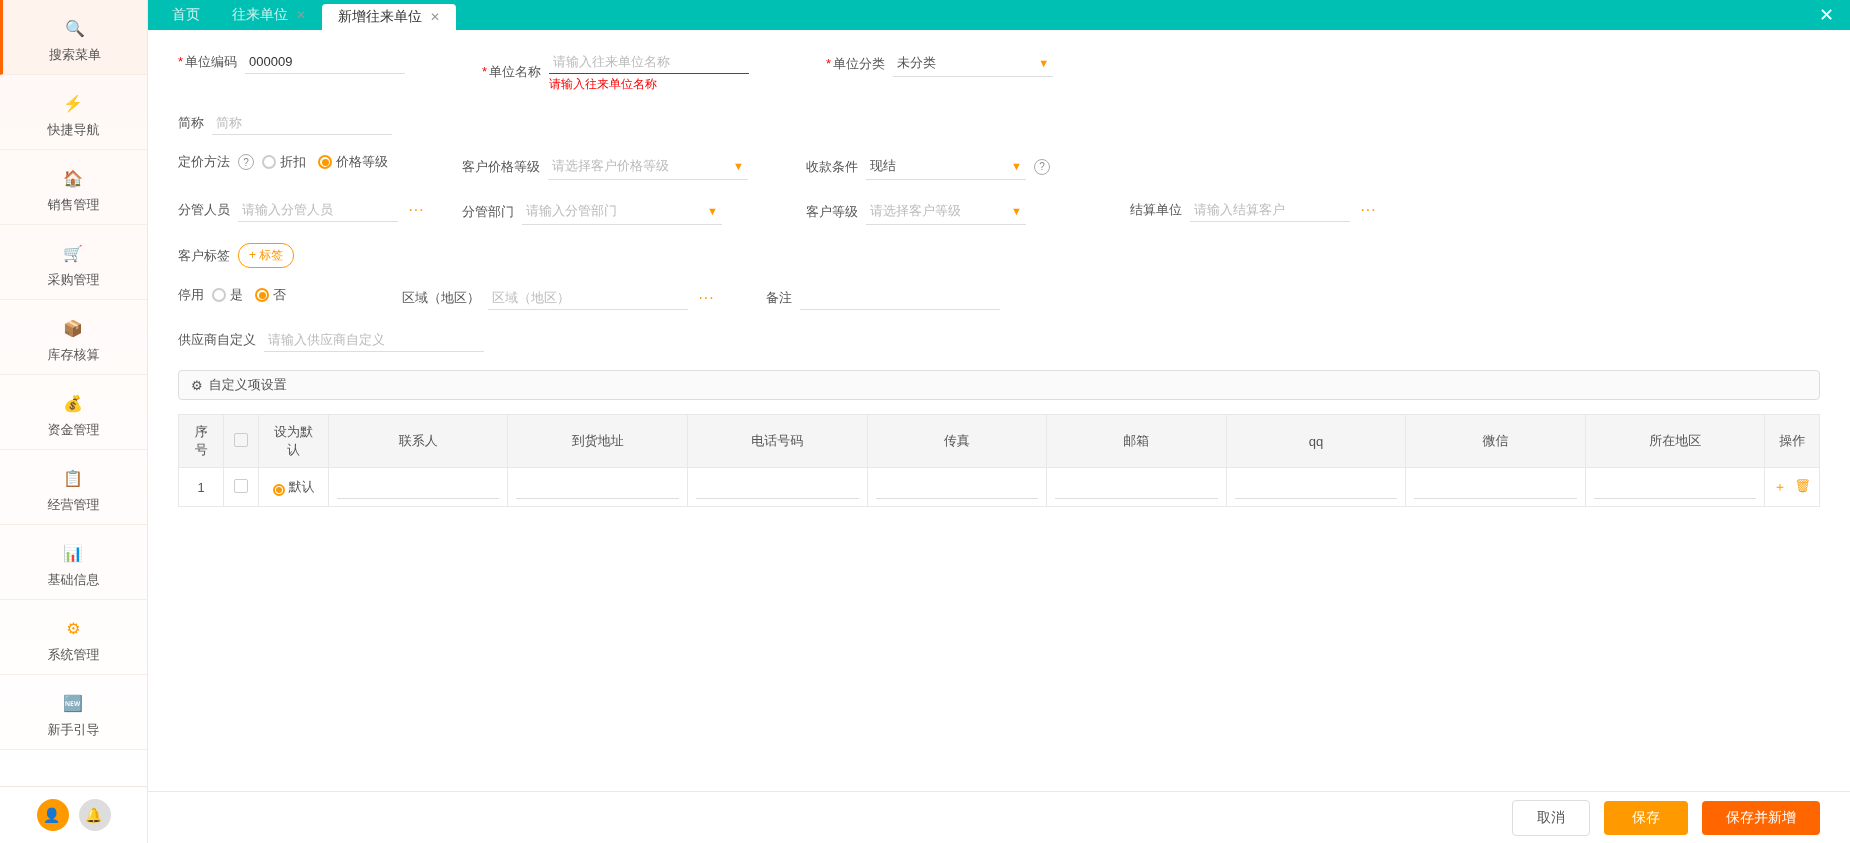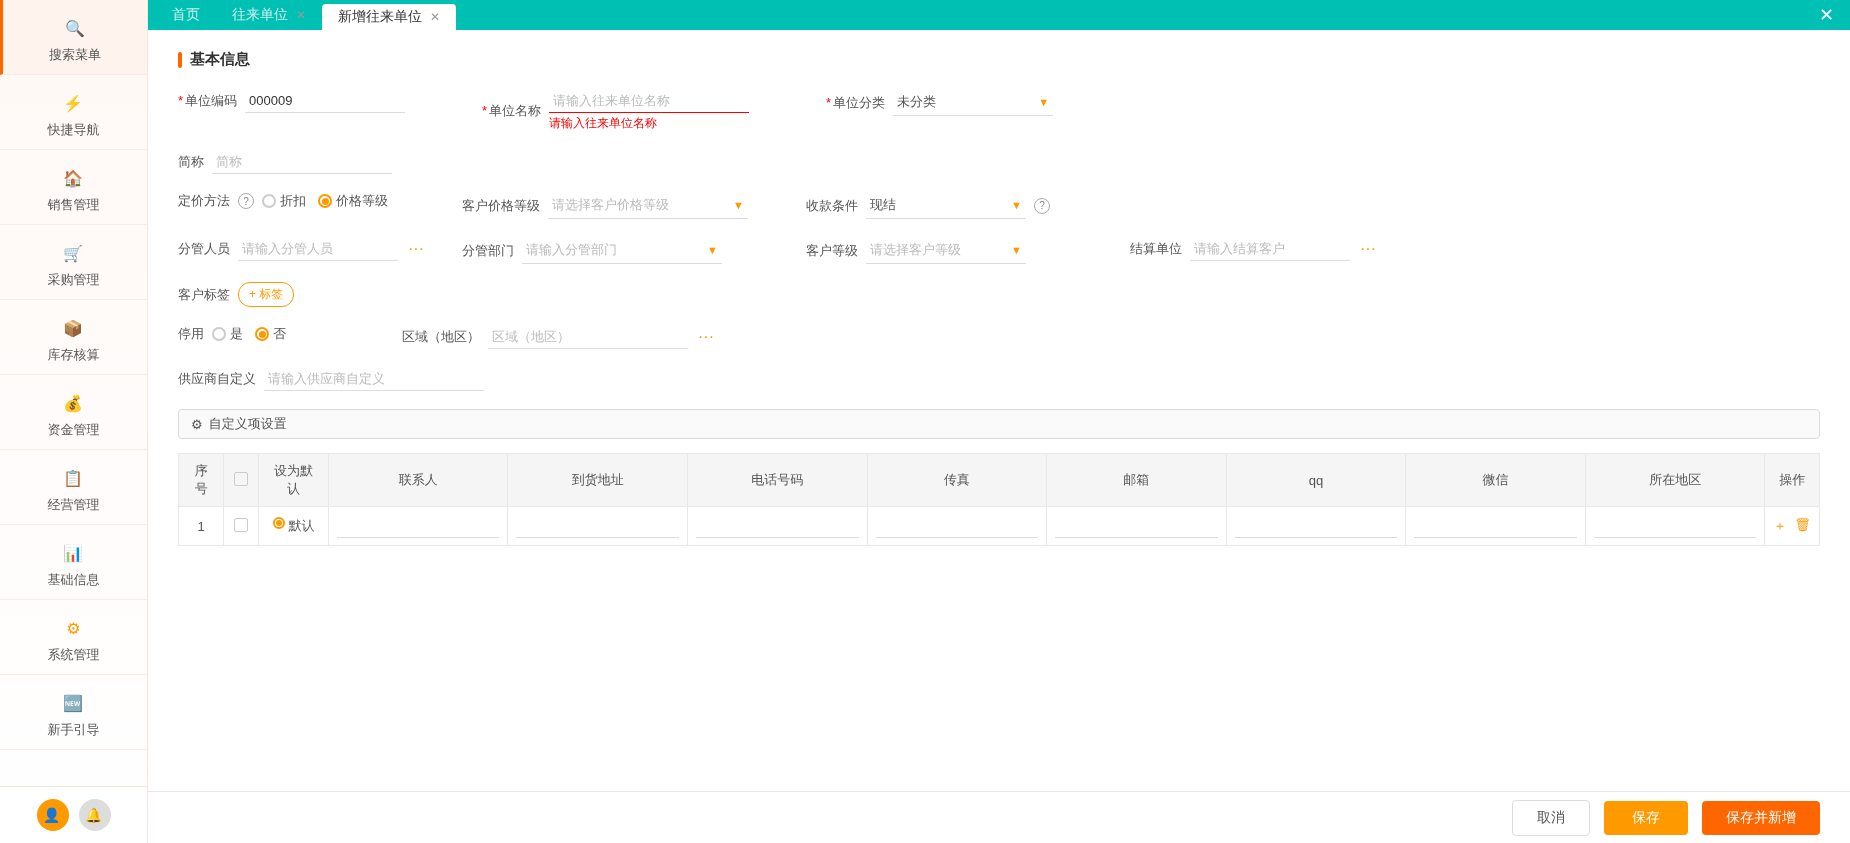--- a/index.html
+++ b/index.html
@@ -360,24 +360,20 @@
     <div class="tab active">
       <span>新增往来单位</span>
       <span class="close-x">✕</span>
     </div>
     <div class="tab-spacer"></div>
     <div class="tab-close-all">✕</div>
   </div>
 
   <div class="content">
 
-    <div class="section-heading">
-      <div class="bar"></div>
-      <span>基本信息</span>
-    </div>
 
 
     <div class="form-row">
       <div class="form-field col1">
         <span class="form-label required">单位编码</span>
         <input class="form-input w160" type="text" value="000009" style="">
       </div>
       <div class="form-field" style="flex: 0 0 320px;">
         <span class="form-label required">单位名称</span>
         <div class="field-with-error">
@@ -484,20 +480,24 @@
               <div class="radio-inner"></div>
             </div>
             <span>否</span>
           </div>
         </div>
       </div>
       <div class="form-field" style="flex:0 0 340px;">
         <span class="form-label">区域（地区）</span>
         <input class="form-input w200" type="text" placeholder="区域（地区）" style="">
         <span class="ellipsis-btn">···</span>
+      </div>
+      <div class="form-field" style="flex:0 0 300px;">
+        <span class="form-label">备注</span>
+        <input class="form-input w200" type="text" style="">
       </div>
     </div>
 
     <div class="form-row">
       <div class="form-field">
         <span class="form-label">供应商自定义</span>
         <input class="form-input w220" type="text" placeholder="请输入供应商自定义" style="">
       </div>
     </div>
 
@@ -522,21 +522,21 @@
           <th>微信</th>
           <th>所在地区</th>
           <th>操作</th>
         </tr>
       </thead>
       <tbody>
         <tr>
           <td>1</td>
           <td><div class="cb"></div></td>
           <td>
-            <div style="display:flex;align-items:flex-start;justify-content:center;gap:4px;">
+            <div style="display:flex;align-items:flex-end;justify-content:center;gap:4px;">
               <div class="radio-outer checked" style="width:12px;height:12px;">
                 <div class="radio-inner" style="width:6px;height:6px;"></div>
               </div>
               <span>默认</span>
             </div>
           </td>
           <td><input class="form-input" style="width: 100%;" type="text"></td>
           <td><input class="form-input" style="width: 100%;" type="text"></td>
           <td><input class="form-input" style="width: 100%;" type="text"></td>
           <td><input class="form-input" style="width: 100%;" type="text"></td>

